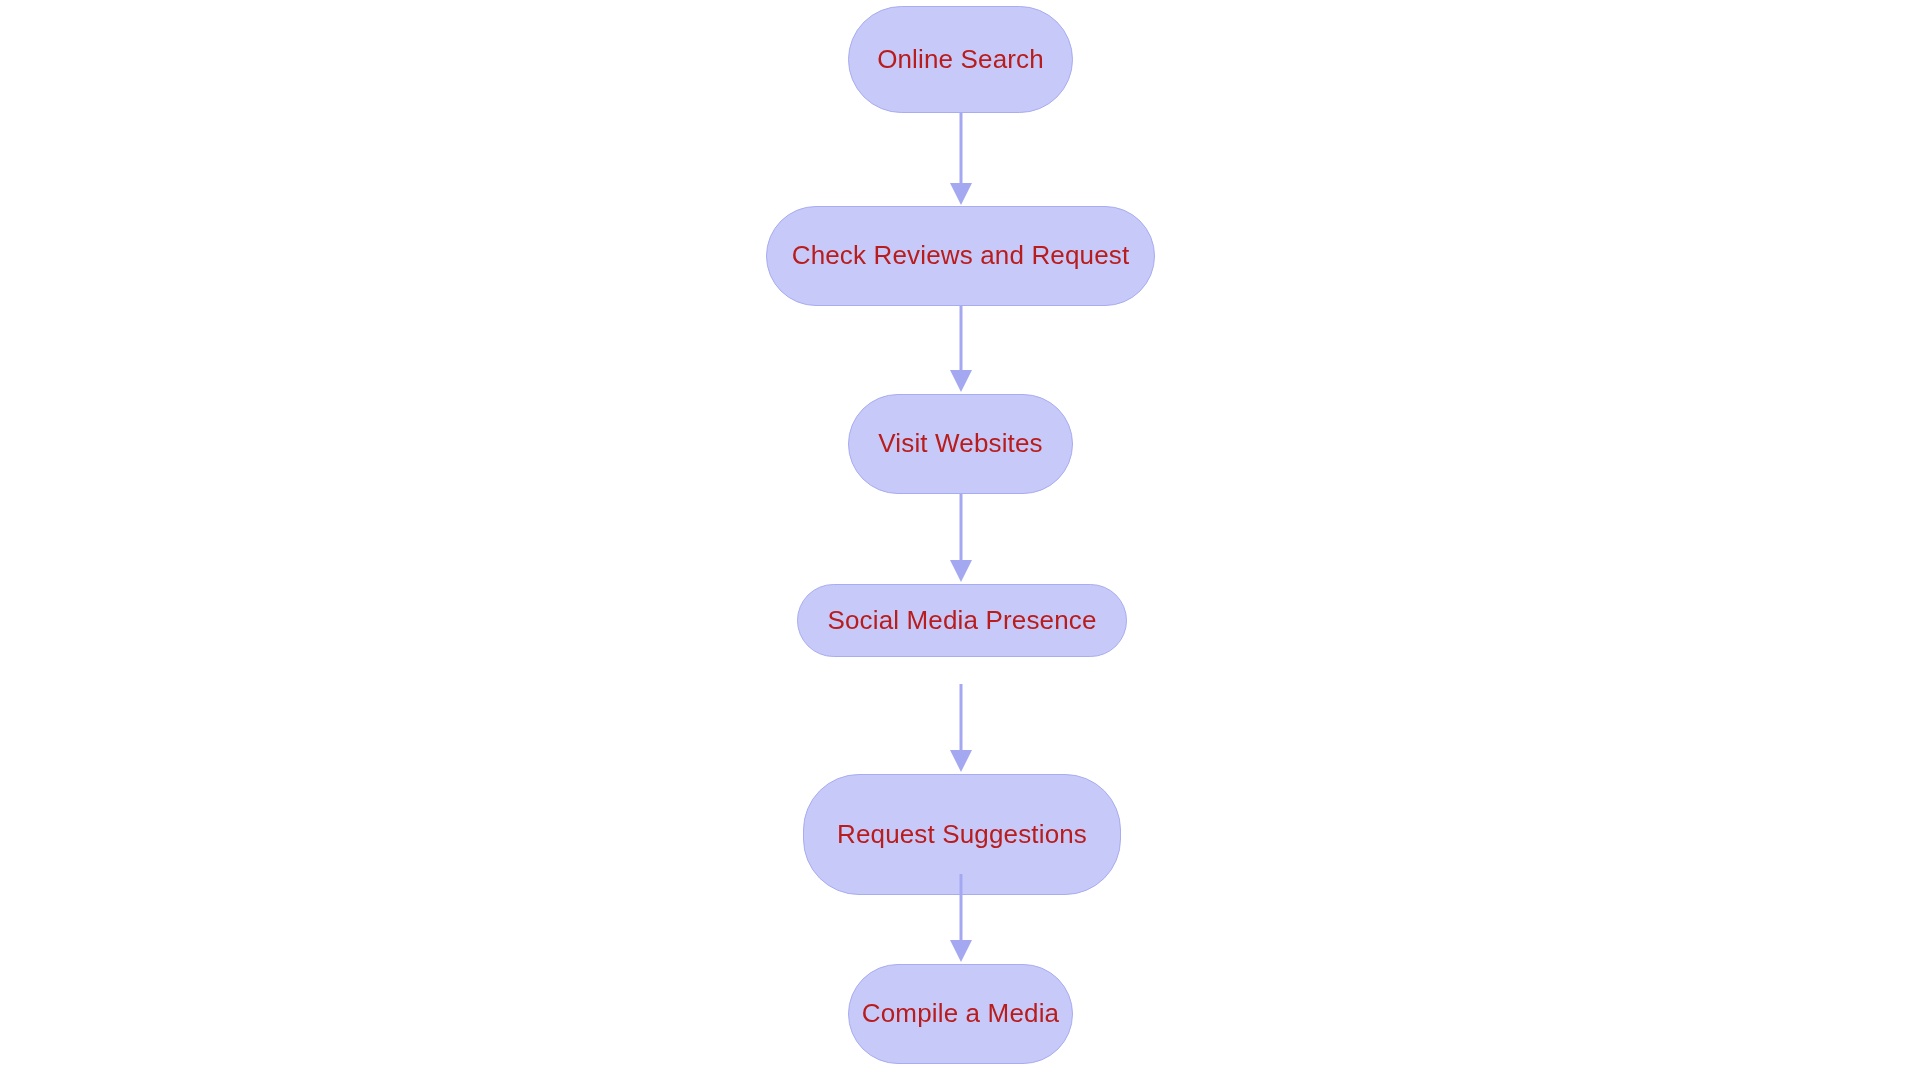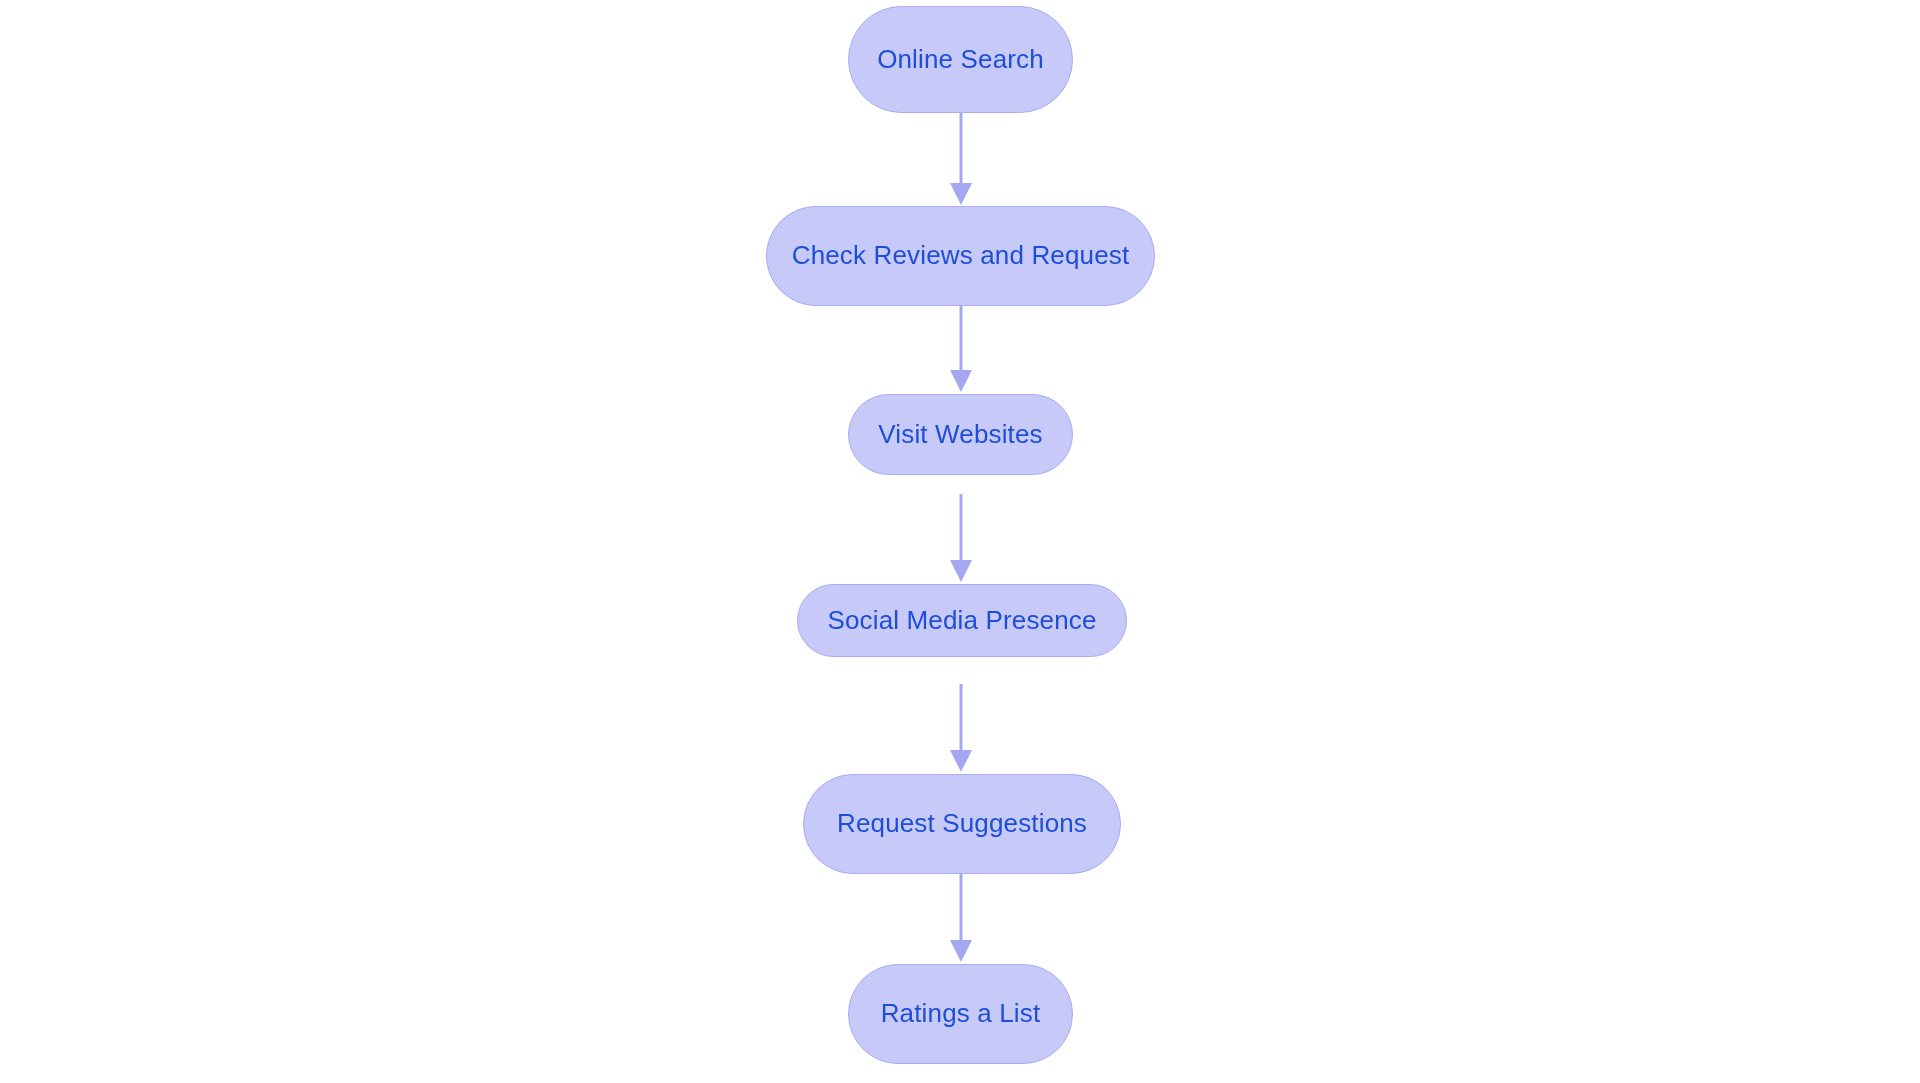--- a/index.html
+++ b/index.html
@@ -21,21 +21,21 @@
   }
   .flow-node {
     position: absolute;
     box-sizing: border-box;
     display: flex;
     align-items: center;
     justify-content: center;
     background: #c7caf9;
     border: 1.6px solid #a8acf0;
     border-radius: 56px;
-    color: #1d4ed8;
+    color: #b91c1c;
     font-size: 26px;
     font-weight: 400;
     letter-spacing: 0.15px;
     line-height: 1;
     white-space: nowrap;
     font-family: "Liberation Sans", sans-serif;
   }
   .flow-node-label {
     display: block;
     padding-bottom: 2px;
@@ -70,44 +70,44 @@
 
   <div class="flow-node" style="left:766px; top:206px; width:389px; height:100px;">
     <span class="flow-node-label">Check Reviews and Request</span>
   </div>
 
   <svg class="flow-edge" style="left:940px; top:306px; width:42px; height:88px;" viewBox="0 0 42 88">
     <line class="edge-line" x1="21" y1="0" x2="21" y2="66"></line>
     <polygon class="edge-head" points="10,64 32,64 21,86"></polygon>
   </svg>
 
-  <div class="flow-node" style="left:848px; top:394px; width:225px; height:81px;">
+  <div class="flow-node" style="left:848px; top:394px; width:225px; height:100px;">
     <span class="flow-node-label">Visit Websites</span>
   </div>
 
   <svg class="flow-edge" style="left:940px; top:494px; width:42px; height:90px;" viewBox="0 0 42 90">
     <line class="edge-line" x1="21" y1="0" x2="21" y2="68"></line>
     <polygon class="edge-head" points="10,66 32,66 21,88"></polygon>
   </svg>
 
   <div class="flow-node" style="left:797px; top:584px; width:330px; height:73px;">
     <span class="flow-node-label">Social Media Presence</span>
   </div>
 
   <svg class="flow-edge" style="left:940px; top:684px; width:42px; height:90px;" viewBox="0 0 42 90">
     <line class="edge-line" x1="21" y1="0" x2="21" y2="68"></line>
     <polygon class="edge-head" points="10,66 32,66 21,88"></polygon>
   </svg>
 
-  <div class="flow-node" style="left:803px; top:774px; width:318px; height:100px;">
+  <div class="flow-node" style="left:803px; top:774px; width:318px; height:121px;">
     <span class="flow-node-label">Request Suggestions</span>
   </div>
 
   <svg class="flow-edge" style="left:940px; top:874px; width:42px; height:90px;" viewBox="0 0 42 90">
     <line class="edge-line" x1="21" y1="0" x2="21" y2="68"></line>
     <polygon class="edge-head" points="10,66 32,66 21,88"></polygon>
   </svg>
 
   <div class="flow-node" style="left:848px; top:964px; width:225px; height:100px;">
-    <span class="flow-node-label">Ratings a List</span>
+    <span class="flow-node-label">Compile a Media</span>
   </div>
 
 </div>
 
 </body></html>

